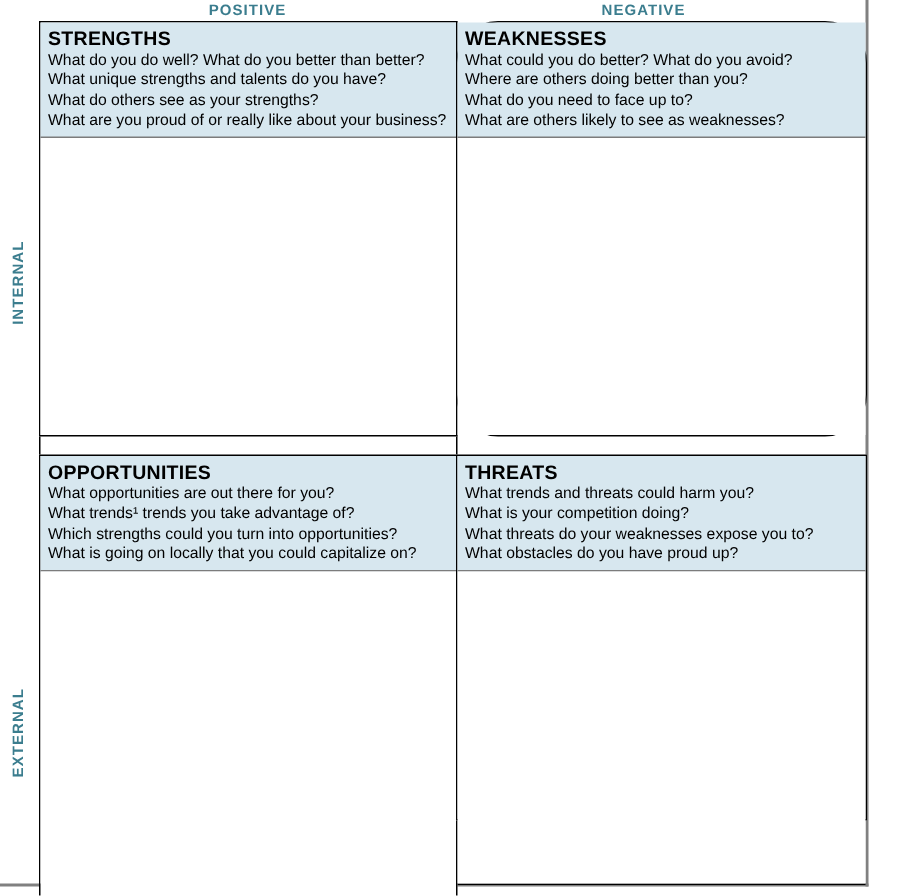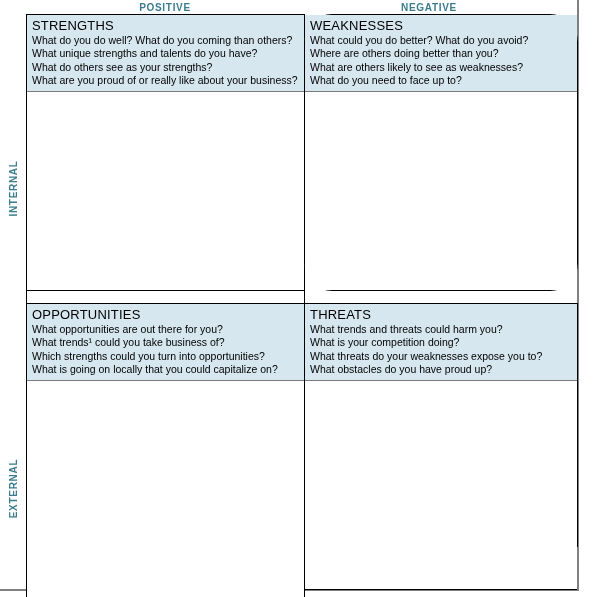--- a/index.html
+++ b/index.html
@@ -76,21 +76,21 @@
     background: #ffffff;
   }
   .quadrant-head {
     background: #d7e7ef;
     border-bottom: 1px solid #7c7c7c;
     box-sizing: border-box;
     padding: 3px 4px 3px 5px;
   }
   .quadrant-title {
     font-size: 13px;
-    font-weight: normal;
+    font-weight: bold;
     color: #000000;
     line-height: 15px;
     margin: 0 0 1px 0;
     letter-spacing: 0.2px;
   }
   .quadrant-q {
     font-size: 10.5px;
     color: #000000;
     line-height: 13.4px;
     white-space: nowrap;
@@ -117,44 +117,44 @@
   <div class="axis-caption-vert" id="caption-internal">INTERNAL</div>
   <div class="axis-caption-vert" id="caption-external">EXTERNAL</div>
 
   <div class="rule" id="rule-vertical-left"></div>
   <div class="rule" id="rule-vertical-mid"></div>
   <div class="rule" id="rule-bottom"></div>
 
   <div class="quadrant" id="quad-strengths">
     <div class="quadrant-head">
       <div class="quadrant-title">STRENGTHS</div>
-      <div class="quadrant-q">What do you do well? What do you coming than others?</div>
+      <div class="quadrant-q">What do you do well? What do you better than better?</div>
       <div class="quadrant-q">What unique strengths and talents do you have?</div>
       <div class="quadrant-q">What do others see as your strengths?</div>
       <div class="quadrant-q">What are you proud of or really like about your business?</div>
     </div>
     <div class="quadrant-body" style="height: 198px;"></div>
   </div>
 
   <div class="quadrant" id="quad-weaknesses">
     <div class="quadrant-head">
       <div class="quadrant-title">WEAKNESSES</div>
       <div class="quadrant-q">What could you do better? What do you avoid?</div>
       <div class="quadrant-q">Where are others doing better than you?</div>
+      <div class="quadrant-q">What do you need to face up to?</div>
       <div class="quadrant-q">What are others likely to see as weaknesses?</div>
-      <div class="quadrant-q">What do you need to face up to?</div>
     </div>
     <div class="quadrant-body" style="height: 198px;"></div>
   </div>
 
   <div class="quadrant" id="quad-opportunities">
     <div class="quadrant-head">
       <div class="quadrant-title">OPPORTUNITIES</div>
       <div class="quadrant-q">What opportunities are out there for you?</div>
-      <div class="quadrant-q">What trends¹ could you take business of?</div>
+      <div class="quadrant-q">What trends¹ trends you take advantage of?</div>
       <div class="quadrant-q">Which strengths could you turn into opportunities?</div>
       <div class="quadrant-q">What is going on locally that you could capitalize on?</div>
     </div>
     <div class="quadrant-body" style="height: 208px;"></div>
   </div>
 
   <div class="quadrant" id="quad-threats">
     <div class="quadrant-head">
       <div class="quadrant-title">THREATS</div>
       <div class="quadrant-q">What trends and threats could harm you?</div>

